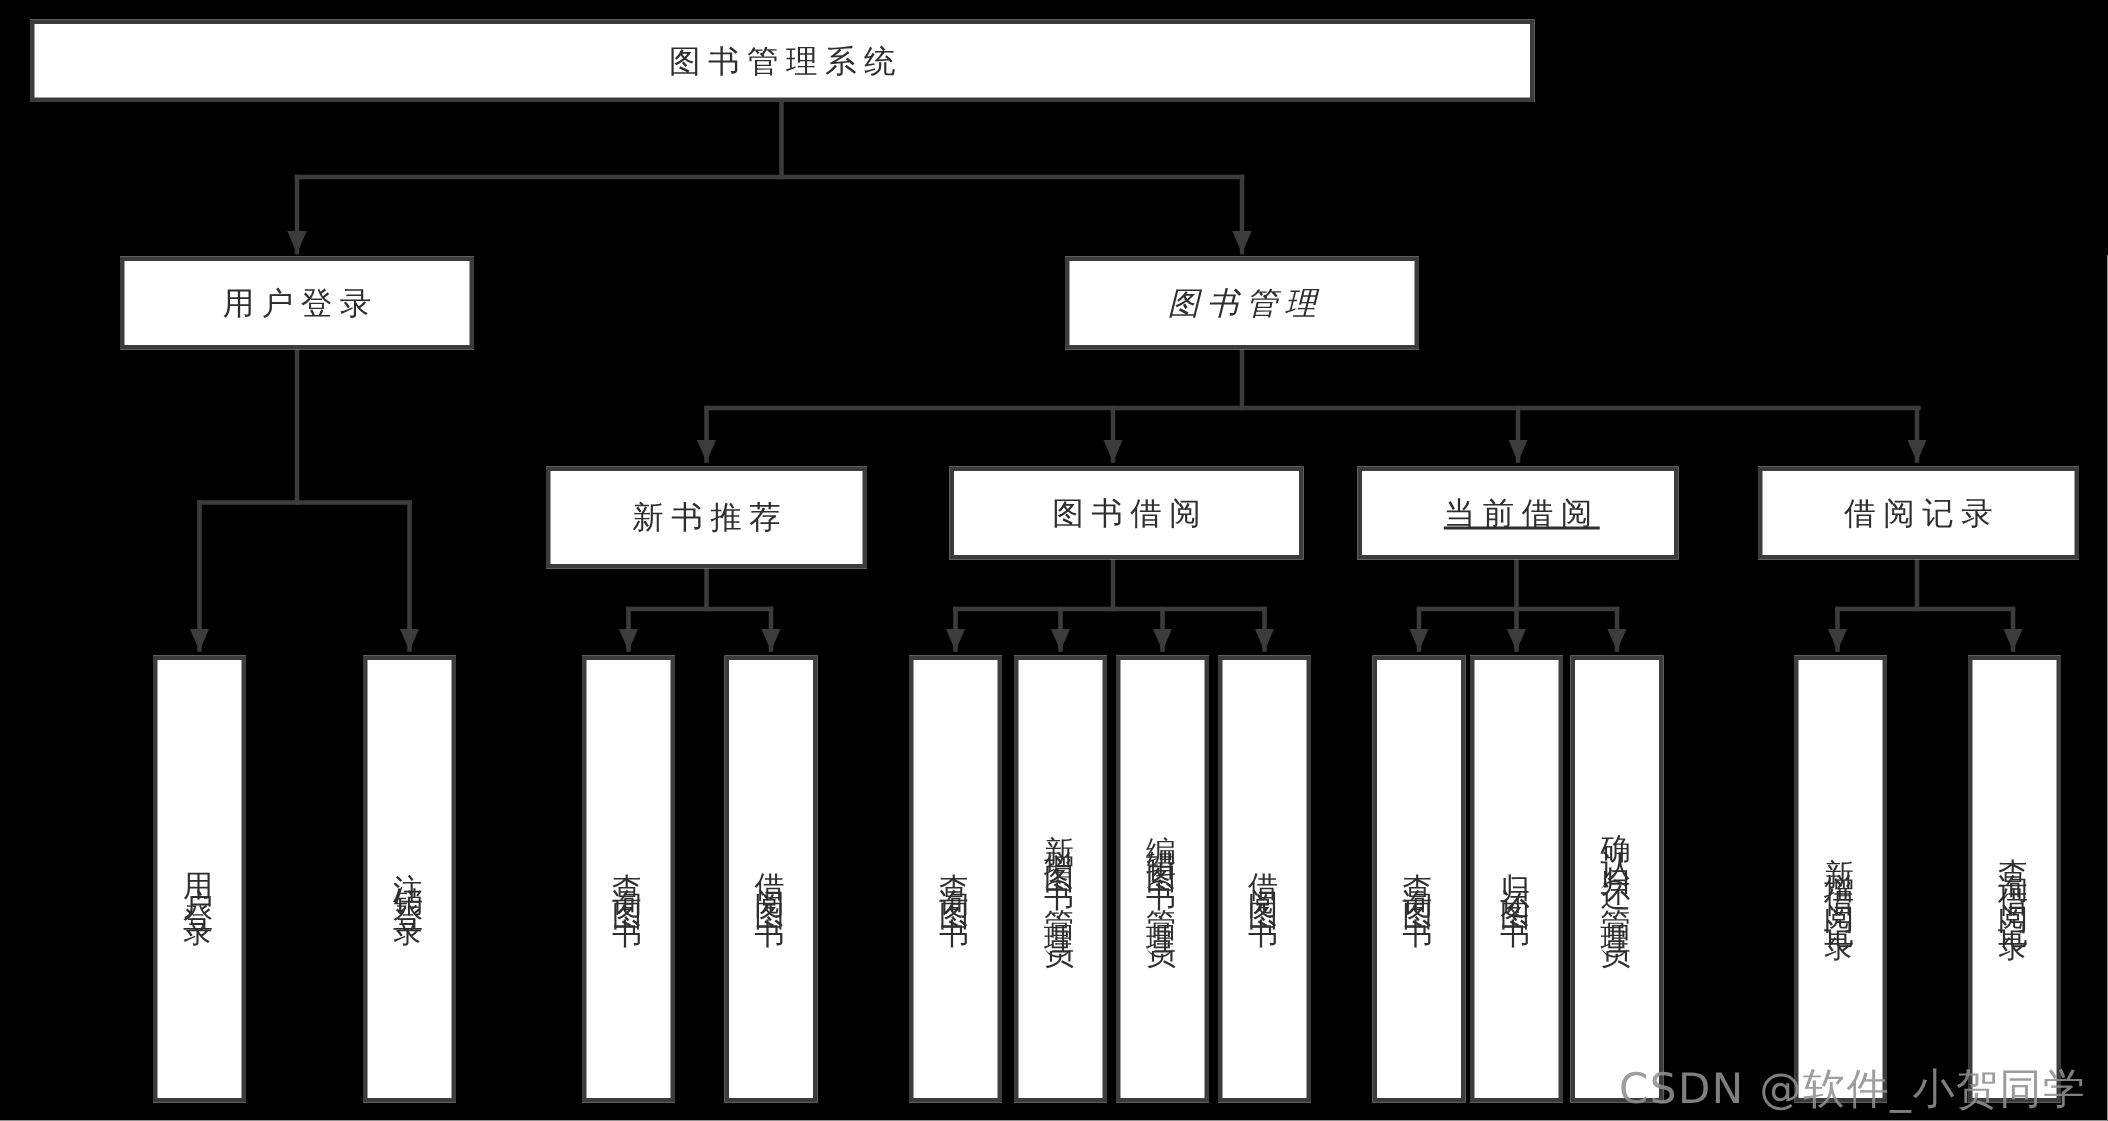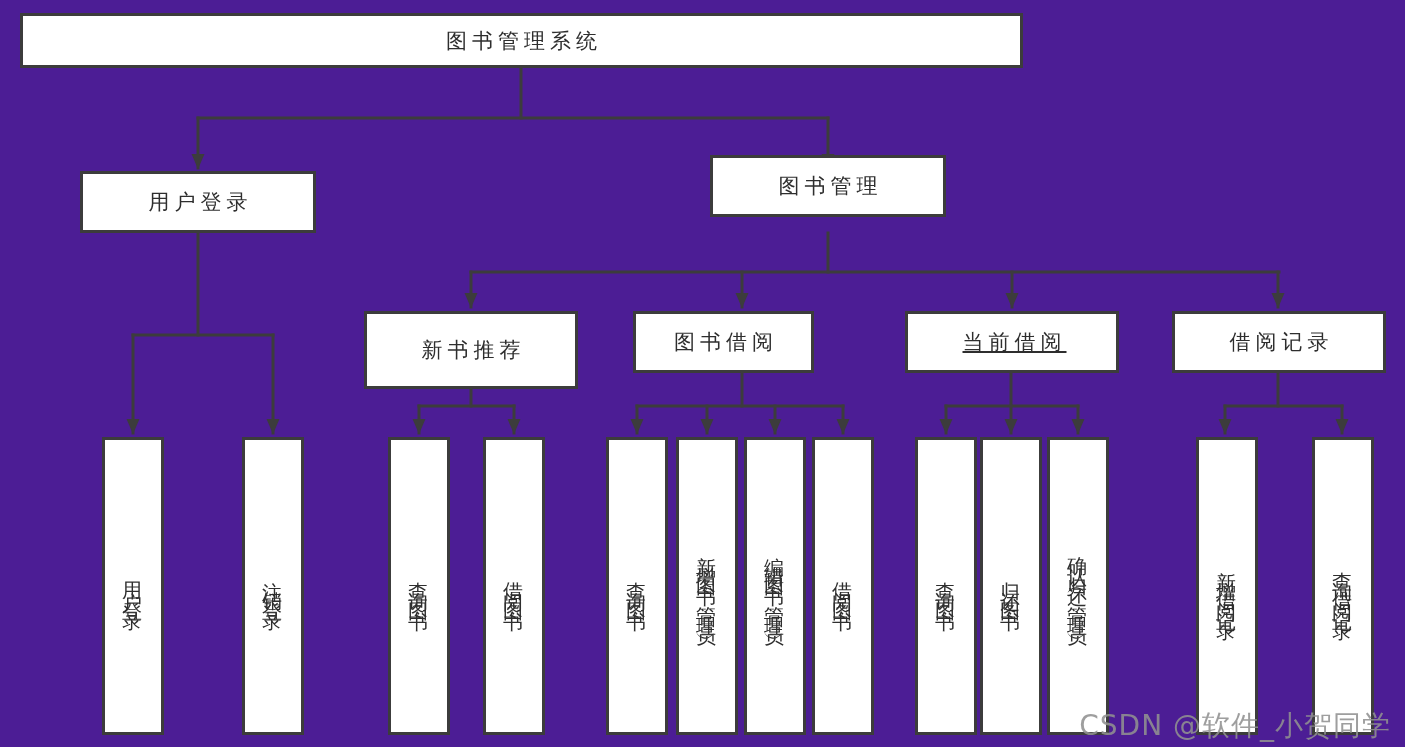--- a/index.html
+++ b/index.html
@@ -1,21 +1,21 @@
 <!DOCTYPE html>
 <html><head>
 <meta charset="utf-8">
 <style>
   html, body { margin: 0; padding: 0; background: #ffffff; }
   body { font-family: "DejaVu Sans", "Liberation Sans", sans-serif; }
   .canvas {
     position: relative;
     width: 1405px;
     height: 747px;
-    background: #4c1d95;
+    background: #000000;
     overflow: hidden;
   }
   .connectors {
     position: absolute;
     left: 0; top: 0;
     width: 1405px; height: 747px;
   }
   .connectors line { stroke: #3c3c3c; stroke-width: 3; stroke-linecap: square; }
   .node {
     position: absolute;
@@ -116,28 +116,28 @@
     </g>
   </svg>
 
   <div class="node hbox" style="left:20px; top:13px; width:1003px; height:55px;">
     <span>图书管理系统</span>
   </div>
 
   <div class="node hbox" style="left:80px; top:171px; width:236px; height:62px;">
     <span>用户登录</span>
   </div>
-  <div class="node hbox" style="left:710px; top:155px; width:236px; height:62px;">
+  <div class="node hbox" style="left:710px; top:171px; width:236px; height:62px;font-style:italic;">
     <span>图书管理</span>
   </div>
 
-  <div class="node hbox" style="left:364px; top:311px; width:214px; height:78px;font-family:Liberation Mono, monospace;">
+  <div class="node hbox" style="left:364px; top:311px; width:214px; height:68px;font-family:Liberation Mono, monospace;">
     <span>新书推荐</span>
   </div>
-  <div class="node hbox" style="left:633px; top:311px; width:181px; height:62px;">
+  <div class="node hbox" style="left:633px; top:311px; width:236px; height:62px;">
     <span>图书借阅</span>
   </div>
   <div class="node hbox" style="left:905px; top:311px; width:214px; height:62px;text-decoration:underline;">
     <span>当前借阅</span>
   </div>
   <div class="node hbox" style="left:1172px; top:311px; width:214px; height:62px;">
     <span>借阅记录</span>
   </div>
 
   <div class="node vbox" style="left:102px;">

